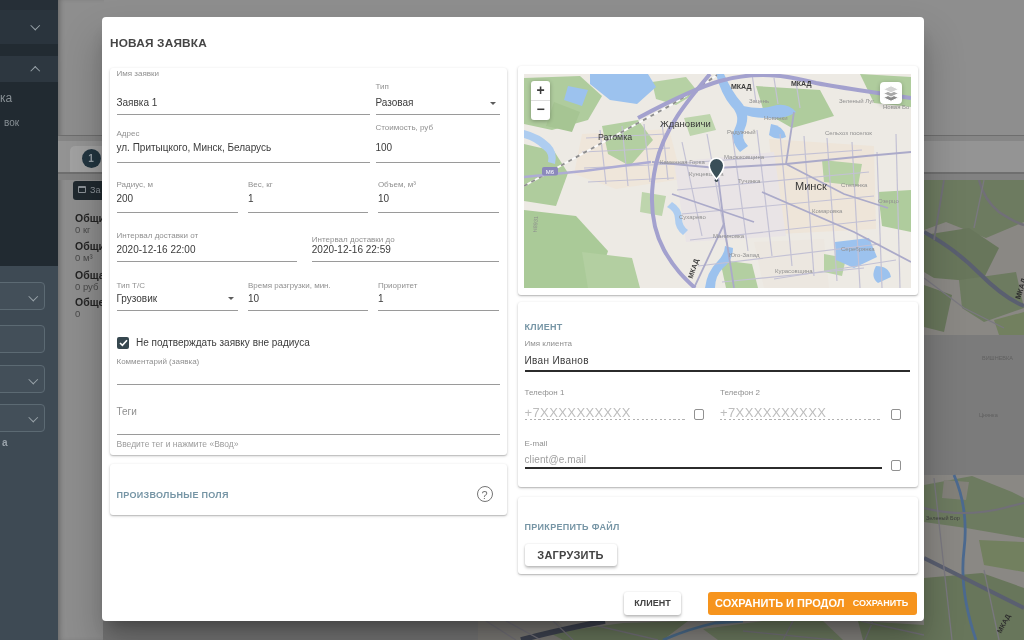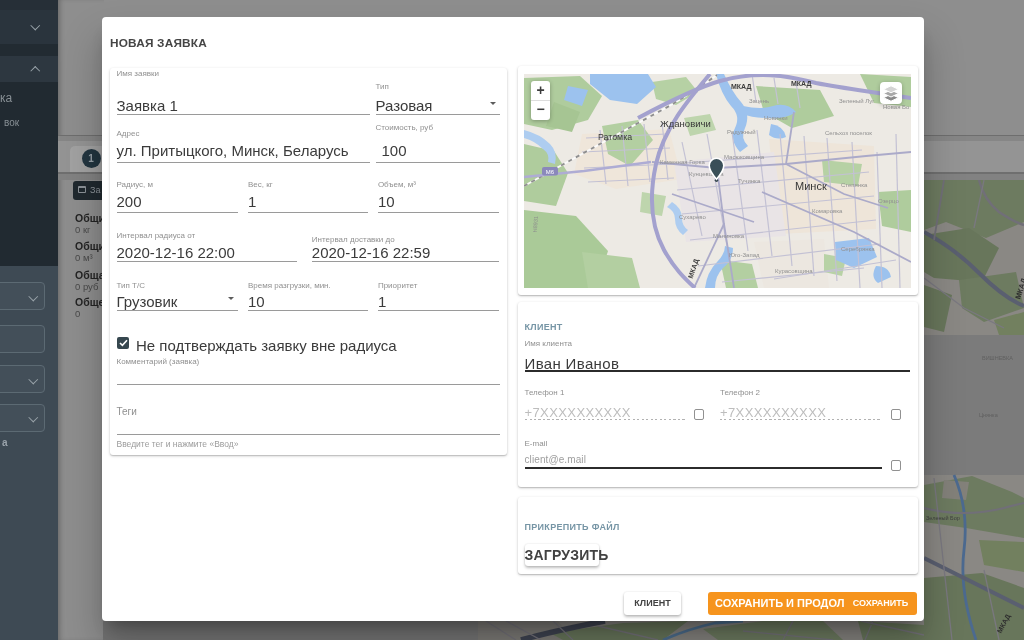--- a/index.html
+++ b/index.html
@@ -18,21 +18,21 @@
 #modal{left:102px;top:17px;width:822px;height:604px;background:#fff;border-radius:4px;
   box-shadow:0 11px 15px -7px rgba(0,0,0,.3),0 24px 38px 3px rgba(0,0,0,.22);}
 #mtitle{left:8px;top:19px;font-size:11.8px;font-weight:bold;color:#454545;letter-spacing:.2px}
 .card{background:#fff;border-radius:3px;box-shadow:0 1px 3px rgba(0,0,0,.22),0 1px 1px rgba(0,0,0,.12);position:absolute}
 #cardL{left:7.5px;top:50.5px;width:397px;height:387px}
 #cardF{left:7.5px;top:446.5px;width:397px;height:51.5px}
 #cardMap{left:415.5px;top:48.5px;width:400px;height:229px}
 #cardC{left:415.5px;top:284.5px;width:400px;height:185.5px}
 #cardA{left:415.5px;top:479.5px;width:400px;height:77.5px}
 .lab{position:absolute;font-size:8px;color:#909090;white-space:nowrap}
-.val{position:absolute;font-size:15px;color:#3b3b3b;white-space:nowrap}
+.val{position:absolute;font-size:10px;color:#3b3b3b;white-space:nowrap}
 .ul{position:absolute;height:1px;background:#9a9a9a}
 .uldark{position:absolute;height:2px;background:#2b2b2b}
 .uldash{position:absolute;height:1px;background:repeating-linear-gradient(90deg,#b2b2b2 0 2px,rgba(0,0,0,0) 2px 4.5px)}
 .arrow{position:absolute;width:0;height:0;border-left:3.3px solid transparent;border-right:3.3px solid transparent;border-top:3.9px solid #5c5c5c}
 .cb{position:absolute;width:10.5px;height:10.5px;border:1.6px solid #919191;border-radius:2px;background:#fff}
 .sechead{position:absolute;font-size:9px;font-weight:bold;color:#7695a5;letter-spacing:.3px;white-space:nowrap}
 .ghost{position:absolute;font-size:13px;color:#bdbdbd;letter-spacing:.4px;white-space:nowrap}
 .btn{position:absolute;border-radius:3px;font-weight:bold;text-align:center;white-space:nowrap}
 .btnw{background:#fff;color:#424242;box-shadow:0 2px 3px rgba(0,0,0,.25),0 0 2px rgba(0,0,0,.12)}
 .btno{background:#f6941d;color:#fff}
@@ -134,34 +134,34 @@
       <div class="ul" style="left:7px;top:46px;width:253px"></div>
       <div class="lab" style="left:266px;top:14px">Тип</div>
       <div class="val" style="left:266px;top:29px">Разовая</div>
       <div class="arrow" style="left:380.5px;top:34px"></div>
       <div class="ul" style="left:266px;top:46px;width:124px"></div>
 
       <div class="lab" style="left:7px;top:61.5px">Адрес</div>
       <div class="val" style="left:7px;top:74.5px">ул. Притыцкого, Минск, Беларусь</div>
       <div class="ul" style="left:7px;top:94px;width:253px"></div>
       <div class="lab" style="left:266px;top:55px">Стоимость, руб</div>
-      <div class="val" style="left:272px;top:74.5px">100</div>
+      <div class="val" style="left:266px;top:74.5px">100</div>
       <div class="ul" style="left:266px;top:94px;width:124px"></div>
 
       <div class="lab" style="left:7px;top:112.5px">Радиус, м</div>
       <div class="val" style="left:7px;top:125.5px">200</div>
       <div class="ul" style="left:7px;top:144.5px;width:121.7px"></div>
       <div class="lab" style="left:138.5px;top:112.5px">Вес, кг</div>
       <div class="val" style="left:138.5px;top:125.5px">1</div>
       <div class="ul" style="left:138.5px;top:144.5px;width:120px"></div>
       <div class="lab" style="left:268.4px;top:112.5px">Объем, м³</div>
       <div class="val" style="left:268.4px;top:125.5px">10</div>
       <div class="ul" style="left:268.4px;top:144.5px;width:121.6px"></div>
 
-      <div class="lab" style="left:7px;top:163px">Интервал радиуса от</div>
+      <div class="lab" style="left:7px;top:163px">Интервал доставки от</div>
       <div class="val" style="left:7px;top:176px">2020-12-16 22:00</div>
       <div class="ul" style="left:7px;top:193.5px;width:180.5px"></div>
       <div class="lab" style="left:202.3px;top:167px">Интервал доставки до</div>
       <div class="val" style="left:202.3px;top:176px">2020-12-16 22:59</div>
       <div class="ul" style="left:202.3px;top:193.5px;width:187.7px"></div>
 
       <div class="lab" style="left:7px;top:213px">Тип Т/С</div>
       <div class="val" style="left:7px;top:225.5px">Грузовик</div>
       <div class="arrow" style="left:118.5px;top:229.5px"></div>
       <div class="ul" style="left:7px;top:242.5px;width:121.7px"></div>
@@ -175,20 +175,24 @@
       <div class="abs" style="left:7px;top:269px;width:12.5px;height:12.5px;background:#36474f;border-radius:2px"></div>
       <svg class="abs" style="left:9px;top:271.5px" width="9" height="8" viewBox="0 0 9 8">
           <path d="M1 4 L3.4 6.4 L8 1.2" stroke="#fff" stroke-width="1.6" fill="none"></path>
         </svg>
       <div class="val" style="left:26.5px;top:269px">Не подтверждать заявку вне радиуса</div>
       <div class="lab" style="left:7px;top:289px">Комментарий (заявка)</div>
       <div class="ul" style="left:7px;top:316px;width:383px"></div>
       <div class="lab" style="left:7px;top:338px;font-size:10px">Теги</div>
       <div class="ul" style="left:7px;top:366px;width:383px"></div>
       <div class="lab" style="left:7px;top:371.5px;font-size:8.5px;color:#9b9b9b">Введите тег и нажмите «Ввод»</div>
+    </div>
+    <div class="card" id="cardF">
+      <div class="sechead" style="left:7px;top:26px">ПРОИЗВОЛЬНЫЕ ПОЛЯ</div>
+      <div class="abs" style="left:367px;top:22px;width:16px;height:16px;border:1.5px solid #757575;border-radius:50%;color:#757575;font-size:11px;text-align:center;line-height:16px">?</div>
     </div>
     <div class="card" id="cardMap">
       <svg class="abs" style="left:6.5px;top:8.5px" width="387" height="214" viewBox="0 0 387 214">
         <rect width="387" height="214" fill="#edeae4"></rect>
 
         <path d="M50 100 L58 60 L145 55 L158 105 L92 115 Z" fill="#efe6da"></path>
         <path d="M245 65 L350 72 L352 155 L255 160 Z" fill="#eee5d9"></path>
         <path d="M150 88 L250 78 L262 162 L162 168 Z" fill="#e9e4e6"></path>
         <path d="M230 168 L300 165 L305 214 L240 214 Z" fill="#ece7e0"></path>
 
@@ -336,19 +340,19 @@
       <div class="ghost" style="left:202.5px;top:103px">+7XXXXXXXXXX</div>
       <div class="uldash" style="left:202.5px;top:117.5px;width:161.5px"></div>
       <div class="cb" style="left:373px;top:107.5px"></div>
       <div class="lab" style="left:7px;top:137.5px">E-mail</div>
       <div class="ghost" style="left:7px;top:152px;font-size:10px;color:#9e9e9e;letter-spacing:.1px">client@e.mail</div>
       <div class="uldark" style="left:7px;top:165.5px;width:357px"></div>
       <div class="cb" style="left:373px;top:158.5px"></div>
     </div>
     <div class="card" id="cardA">
       <div class="sechead" style="left:7px;top:25.5px">ПРИКРЕПИТЬ ФАЙЛ</div>
-      <div class="btn btnw" style="left:7px;top:47px;width:74px;height:22px;font-size:14px;line-height:22px;letter-spacing:.2px">ЗАГРУЗИТЬ</div>
+      <div class="btn btnw" style="left:7px;top:47px;width:92px;height:22px;font-size:11px;line-height:22px;letter-spacing:.2px">ЗАГРУЗИТЬ</div>
     </div>
     <div class="btn btnw" style="left:522px;top:574.5px;width:57px;height:23px;font-size:9px;line-height:23px;letter-spacing:0">КЛИЕНТ</div>
     <div class="btn btno" style="left:606px;top:574.5px;width:176px;height:23px;font-size:11px;line-height:23px;letter-spacing:0">СОХРАНИТЬ И ПРОДОЛЖИТЬ</div>
     <div class="btn btno" style="left:742px;top:574.5px;width:73px;height:23px;font-size:9px;line-height:23px;letter-spacing:0">СОХРАНИТЬ</div>
   </div>
 </div>
 
 </body></html>

